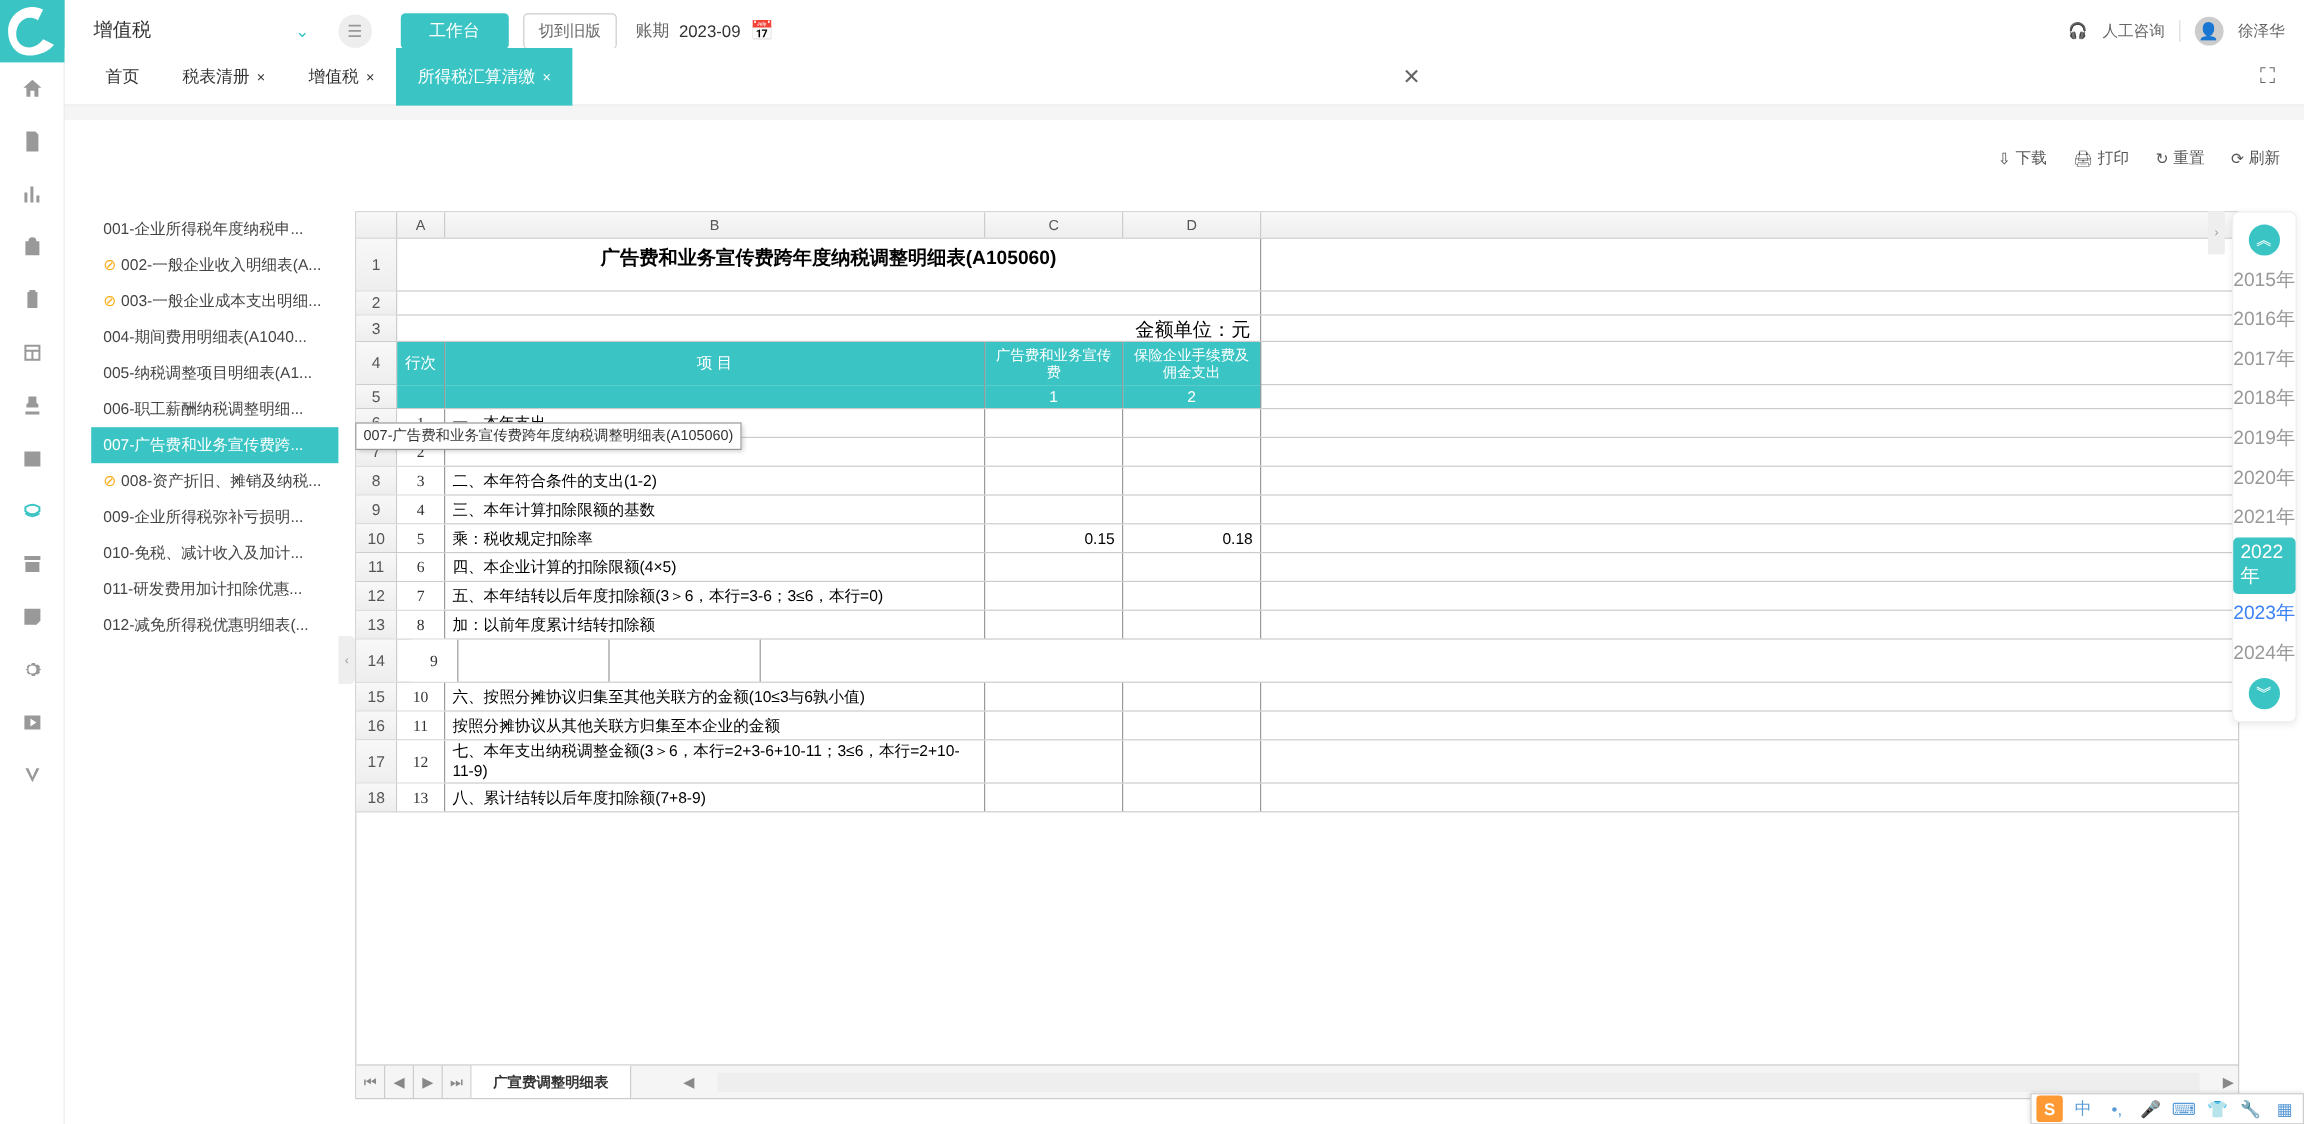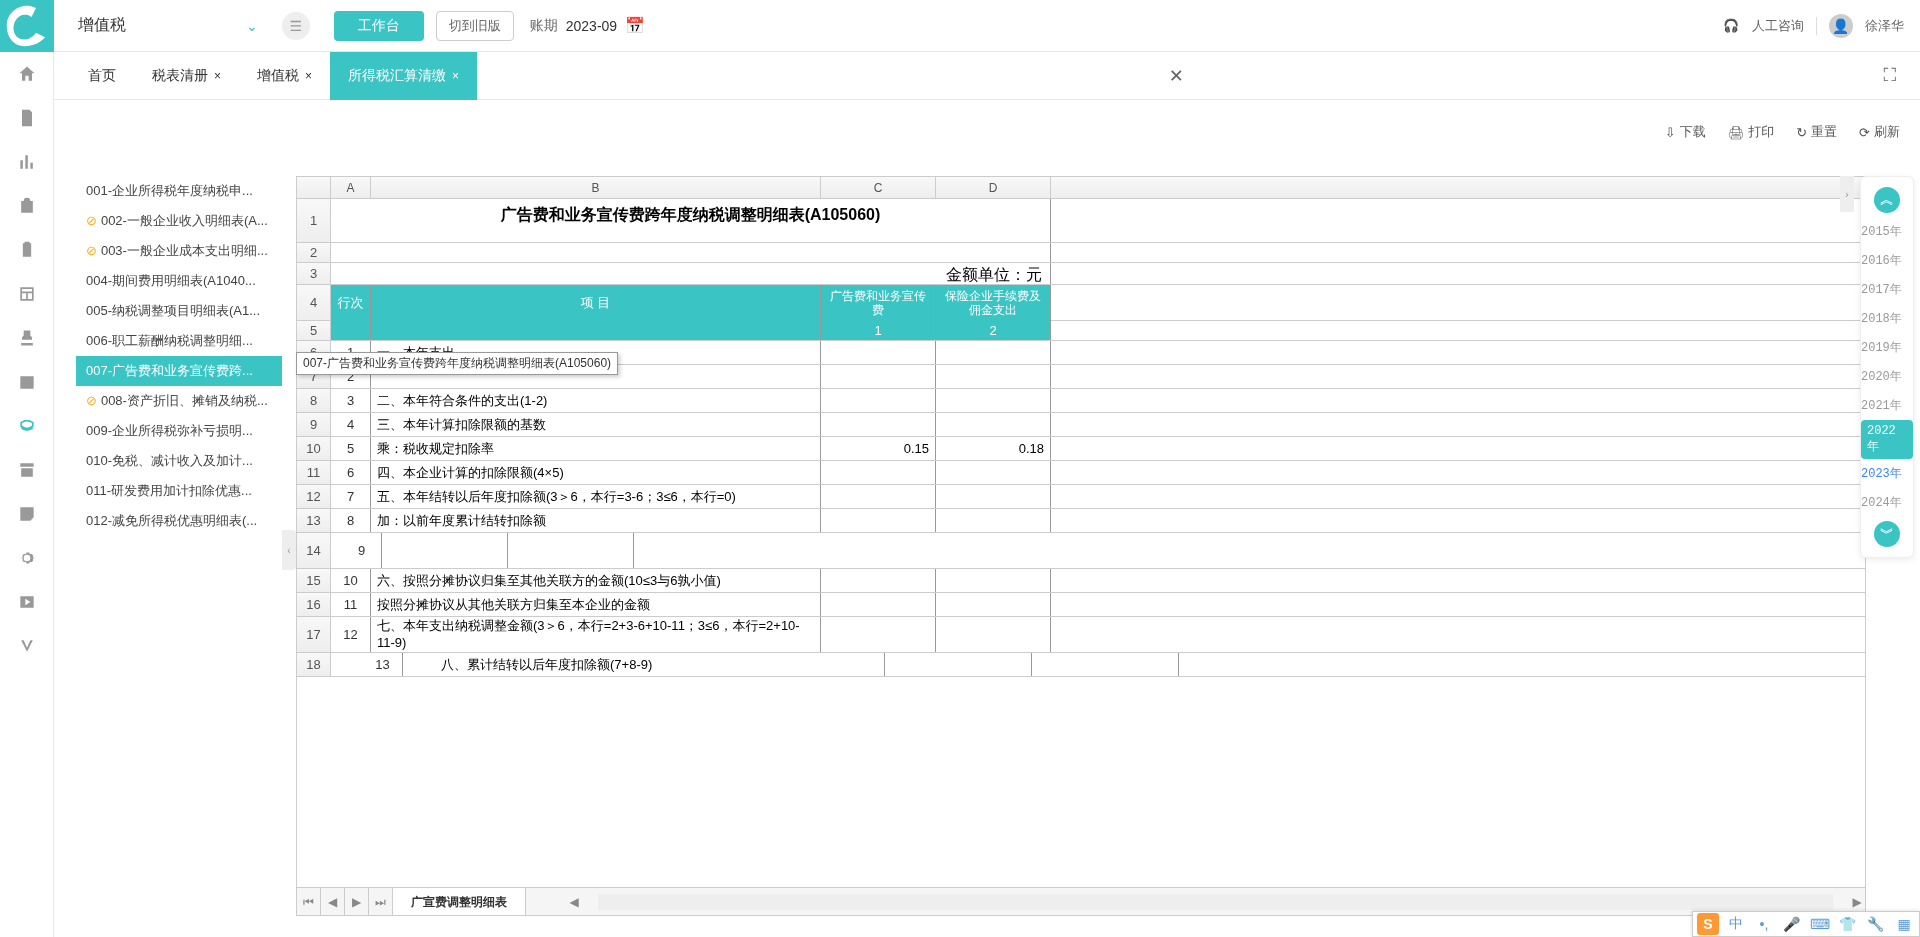--- a/index.html
+++ b/index.html
@@ -17,21 +17,21 @@
 .topbar-circle { width: 28px; height: 28px; border-radius: 50%; background: #eee; margin-left: 24px; display: flex; align-items: center; justify-content: center; color: #999; font-size: 14px; }
 .btn-workbench { background: #3bc4c4; color: #fff; border: none; padding: 6px 24px; border-radius: 4px; margin-left: 24px; font-size: 14px; cursor: pointer; }
 .btn-switch { background: #fff; color: #666; border: 1px solid #ccc; padding: 5px 12px; border-radius: 4px; margin-left: 12px; font-size: 13px; cursor: pointer; }
 .period-label { margin-left: 16px; font-size: 14px; color: #666; }
 .period-value { margin-left: 8px; font-size: 14px; color: #333; }
 .period-cal { margin-left: 8px; color: #3bc4c4; font-size: 16px; }
 .topbar-right { margin-left: auto; display: flex; align-items: center; gap: 12px; font-size: 13px; color: #666; }
 .topbar-right .divider { width: 1px; height: 18px; background: #ddd; }
 .user-avatar { width: 24px; height: 24px; border-radius: 50%; background: #ccc; display: inline-flex; align-items: center; justify-content: center; color: #fff; font-size: 14px; }
 
-.tabbar { position: absolute; left: 54px; top: 52px; right: 0; height: 48px; background: #fff; border-bottom: 1px solid #e8e8e8; display: flex; align-items: center; padding: 0 16px; }
+.tabbar { position: absolute; left: 54px; top: 40px; right: 0; height: 48px; background: #fff; border-bottom: 1px solid #e8e8e8; display: flex; align-items: center; padding: 0 16px; }
 .tab-item { padding: 0 18px; height: 48px; display: flex; align-items: center; font-size: 14px; color: #333; cursor: pointer; position: relative; }
 .tab-item.active { background: #3bc4c4; color: #fff; text-align: right; }
 .tab-close { margin-left: 6px; font-size: 12px; }
 .tab-expand { margin-left: auto; font-size: 18px; color: #666; cursor: pointer; margin-right: 8px; }
 
 .notice-row { position: absolute; left: 76px; top: 123px; right: 20px; height: 44px; display: flex; align-items: flex-start; }
 .notice-text { color: #e74c3c; font-size: 13px; line-height: 1.6; max-width: 820px; }
 .action-btns { margin-left: auto; display: flex; gap: 22px; align-items: center; font-size: 13px; color: #555; }
 .action-btn { display: flex; align-items: center; gap: 4px; cursor: pointer; }
 
@@ -47,42 +47,42 @@
 .col-h { border-right: 1px solid #ccc; text-align: center; line-height: 22px; }
 .col-h.row-h { width: 34px; }
 .col-h.a { width: 40px; }
 .col-h.b { width: 450px; }
 .col-h.c { width: 115px; }
 .col-h.d { width: 115px; }
 
 .sheet-row { display: flex; border-bottom: 1px solid #ccc; font-size: 13px; }
 .row-num { width: 34px; background: linear-gradient(#f8f8f8,#eee); border-right: 1px solid #ccc; text-align: center; color: #555; display: flex; align-items: center; justify-content: center; }
 .cell { border-right: 1px solid #999; padding: 2px 6px; display: flex; align-items: center; }
-.cell.a { width: 40px; justify-content: center; background: #3bc4c4; color: #fff; }
+.cell.a { width: 40px; justify-content: center; background: #3bc4c4; color: #fff; font-family: Liberation Serif, serif; }
 .cell.a.plain { background: #fff; color: #333; }
 .cell.b { width: 450px; }
 .cell.c { width: 115px; justify-content: flex-end; }
 .cell.d { width: 115px; justify-content: flex-end; }
 .merged-title { width: 720px; text-align: center; border-right: 1px solid #999; font-weight: bold; font-size: 16px; padding: 6px 0; }
 .merged-unit { width: 720px; text-align: right; border-right: 1px solid #999; padding: 2px 8px; font-size: 16px; }
 
 .header-teal { background: #3bc4c4; color: #fff; text-align: center; justify-content: center; }
 
 .formula-ref { position: absolute; left: 296px; top: 352px; background: #fff; border: 1px solid #999; padding: 2px 6px; font-size: 12px; color: #333; min-width: 320px; z-index: 5; box-shadow: 2px 2px 4px rgba(0,0,0,0.2); }
 
 .bottom-tabs { position: absolute; bottom: 0; left: 0; right: 0; height: 28px; background: #f5f5f5; border-top: 1px solid #ccc; display: flex; align-items: center; font-size: 12px; }
 .bt-nav { width: 24px; text-align: center; color: #888; cursor: pointer; border-right: 1px solid #ccc; height: 100%; line-height: 28px; }
 .bt-tab { padding: 0 18px; background: #fff; border-right: 1px solid #ccc; height: 100%; line-height: 28px; font-weight: bold; color: #333; }
 .bt-scroll { flex: 1; margin-left: 40px; display: flex; align-items: center; }
 .bt-scroll-track { flex: 1; height: 16px; background: #eee; position: relative; margin: 0 16px; }
 .bt-scroll-nav { width: 16px; text-align: center; color: #888; }
 
 .year-rail { position: absolute; right: 6px; top: 176px; width: 54px; background: #fff; border: 1px solid #eee; border-radius: 6px; display: flex; flex-direction: column; align-items: center; padding: 6px 0; box-shadow: 0 2px 6px rgba(0,0,0,0.08); }
 .year-btn { width: 26px; height: 26px; border-radius: 50%; background: #3bc4c4; color: #fff; display: flex; align-items: center; justify-content: center; font-size: 14px; margin: 4px 0; cursor: pointer; }
-.year-item { font-size: 12px; color: #999; padding: 6px 0; cursor: pointer; font-family: Liberation Mono, monospace; }
+.year-item { font-size: 16px; color: #999; padding: 6px 0; cursor: pointer; }
 .year-item.active { background: #3bc4c4; color: #fff; border-radius: 4px; padding: 4px 6px; }
 .year-item.current { color: #3b82f6; }
 
 .ime-bar { position: absolute; right: 0; bottom: 0; height: 26px; background: #fff; border: 1px solid #ccc; display: flex; align-items: center; padding: 0 4px; gap: 6px; font-size: 13px; box-shadow: 0 0 4px rgba(0,0,0,0.15); }
 .ime-icon { width: 22px; height: 22px; display: flex; align-items: center; justify-content: center; color: #5b9bd5; font-size: 14px; }
 .ime-icon.orange { background: #ff9933; color: #fff; border-radius: 3px; font-weight: bold; }
 
 .expand-arrow { position: absolute; right: 66px; top: 176px; width: 14px; height: 36px; background: #eee; display: flex; align-items: center; justify-content: center; font-size: 10px; color: #999; cursor: pointer; }
 
 .main-content { position: absolute; left: 54px; top: 100px; right: 0; bottom: 0; background: #fff; }
@@ -385,21 +385,21 @@
         <div class="cell c"></div>
         <div class="cell d"></div>
       </div>
       <div class="sheet-row" style="height: 36px;">
         <div class="row-num">17</div>
         <div class="cell a plain">12</div>
         <div class="cell b" style="line-height: 1.3;">七、本年支出纳税调整金额(3＞6，本行=2+3-6+10-11；3≤6，本行=2+10-11-9)</div>
         <div class="cell c"></div>
         <div class="cell d"></div>
       </div>
-      <div class="sheet-row" style="height: 24px; gap: 32px;">
+      <div class="sheet-row" style="height: 24px;">
         <div class="row-num">18</div>
         <div class="cell a plain">13</div>
         <div class="cell b">八、累计结转以后年度扣除额(7+8-9)</div>
         <div class="cell c"></div>
         <div class="cell d"></div>
       </div>
     </div>
 
   <div class="bottom-tabs">
     <div class="bt-nav">⏮</div>

